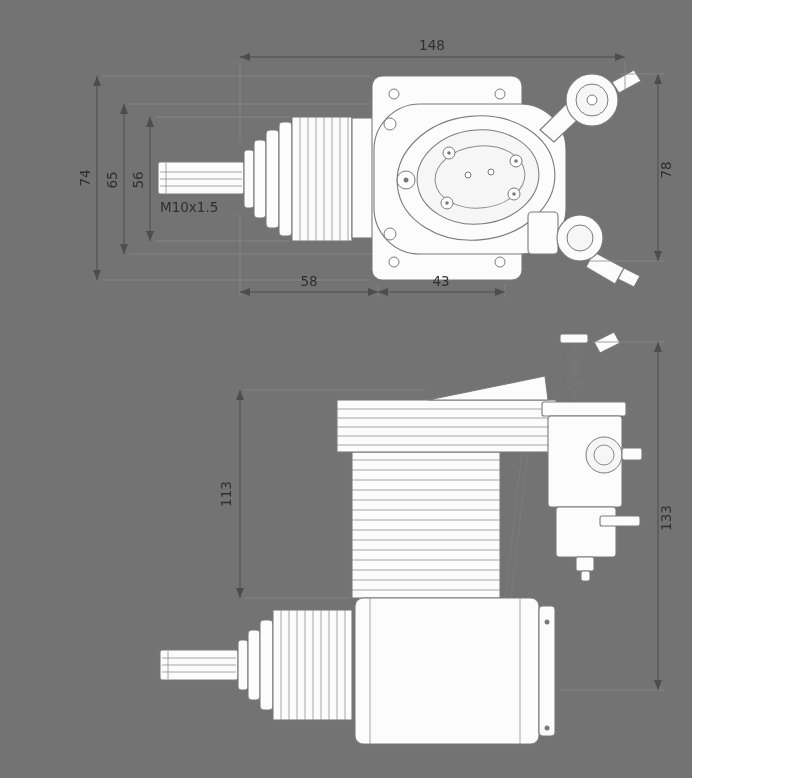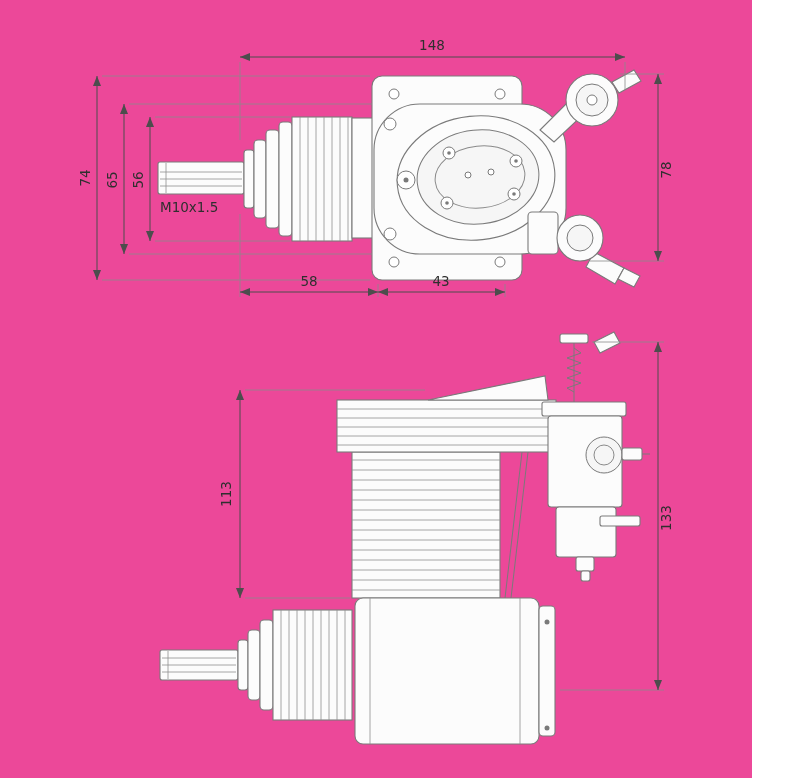--- a/index.html
+++ b/index.html
@@ -1,16 +1,16 @@
 <!DOCTYPE html>
 <html><head>
 <meta charset="utf-8">
 <style>
   html,body{margin:0;padding:0;background:#ffffff;}
-  .sheet{position:relative;width:752px;height:778px;background:#ec4899;overflow:hidden;}
+  .sheet{position:relative;width:692px;height:778px;background:#737373;overflow:hidden;}
   svg{display:block;}
   .part   { fill:#fcfcfc; stroke:#7a7a7a; stroke-width:1.1; }
   .part2  { fill:#f6f6f6; stroke:#7a7a7a; stroke-width:1; }
   .partline{ fill:none;  stroke:#8a8a8a; stroke-width:1; }
   .hole   { fill:#ffffff; stroke:#7a7a7a; stroke-width:1; }
   .holefill{ fill:#7a7a7a; stroke:none; }
   .thin   { fill:none; stroke:#909090; stroke-width:0.8; }
   .geoline{ fill:none; stroke:#7a7a7a; stroke-width:1; }
   .dim    { stroke:#4d4d4d; stroke-width:1; fill:none; }
   .ext    { fill:none; stroke:#8a8a8a; stroke-width:0.8; }

